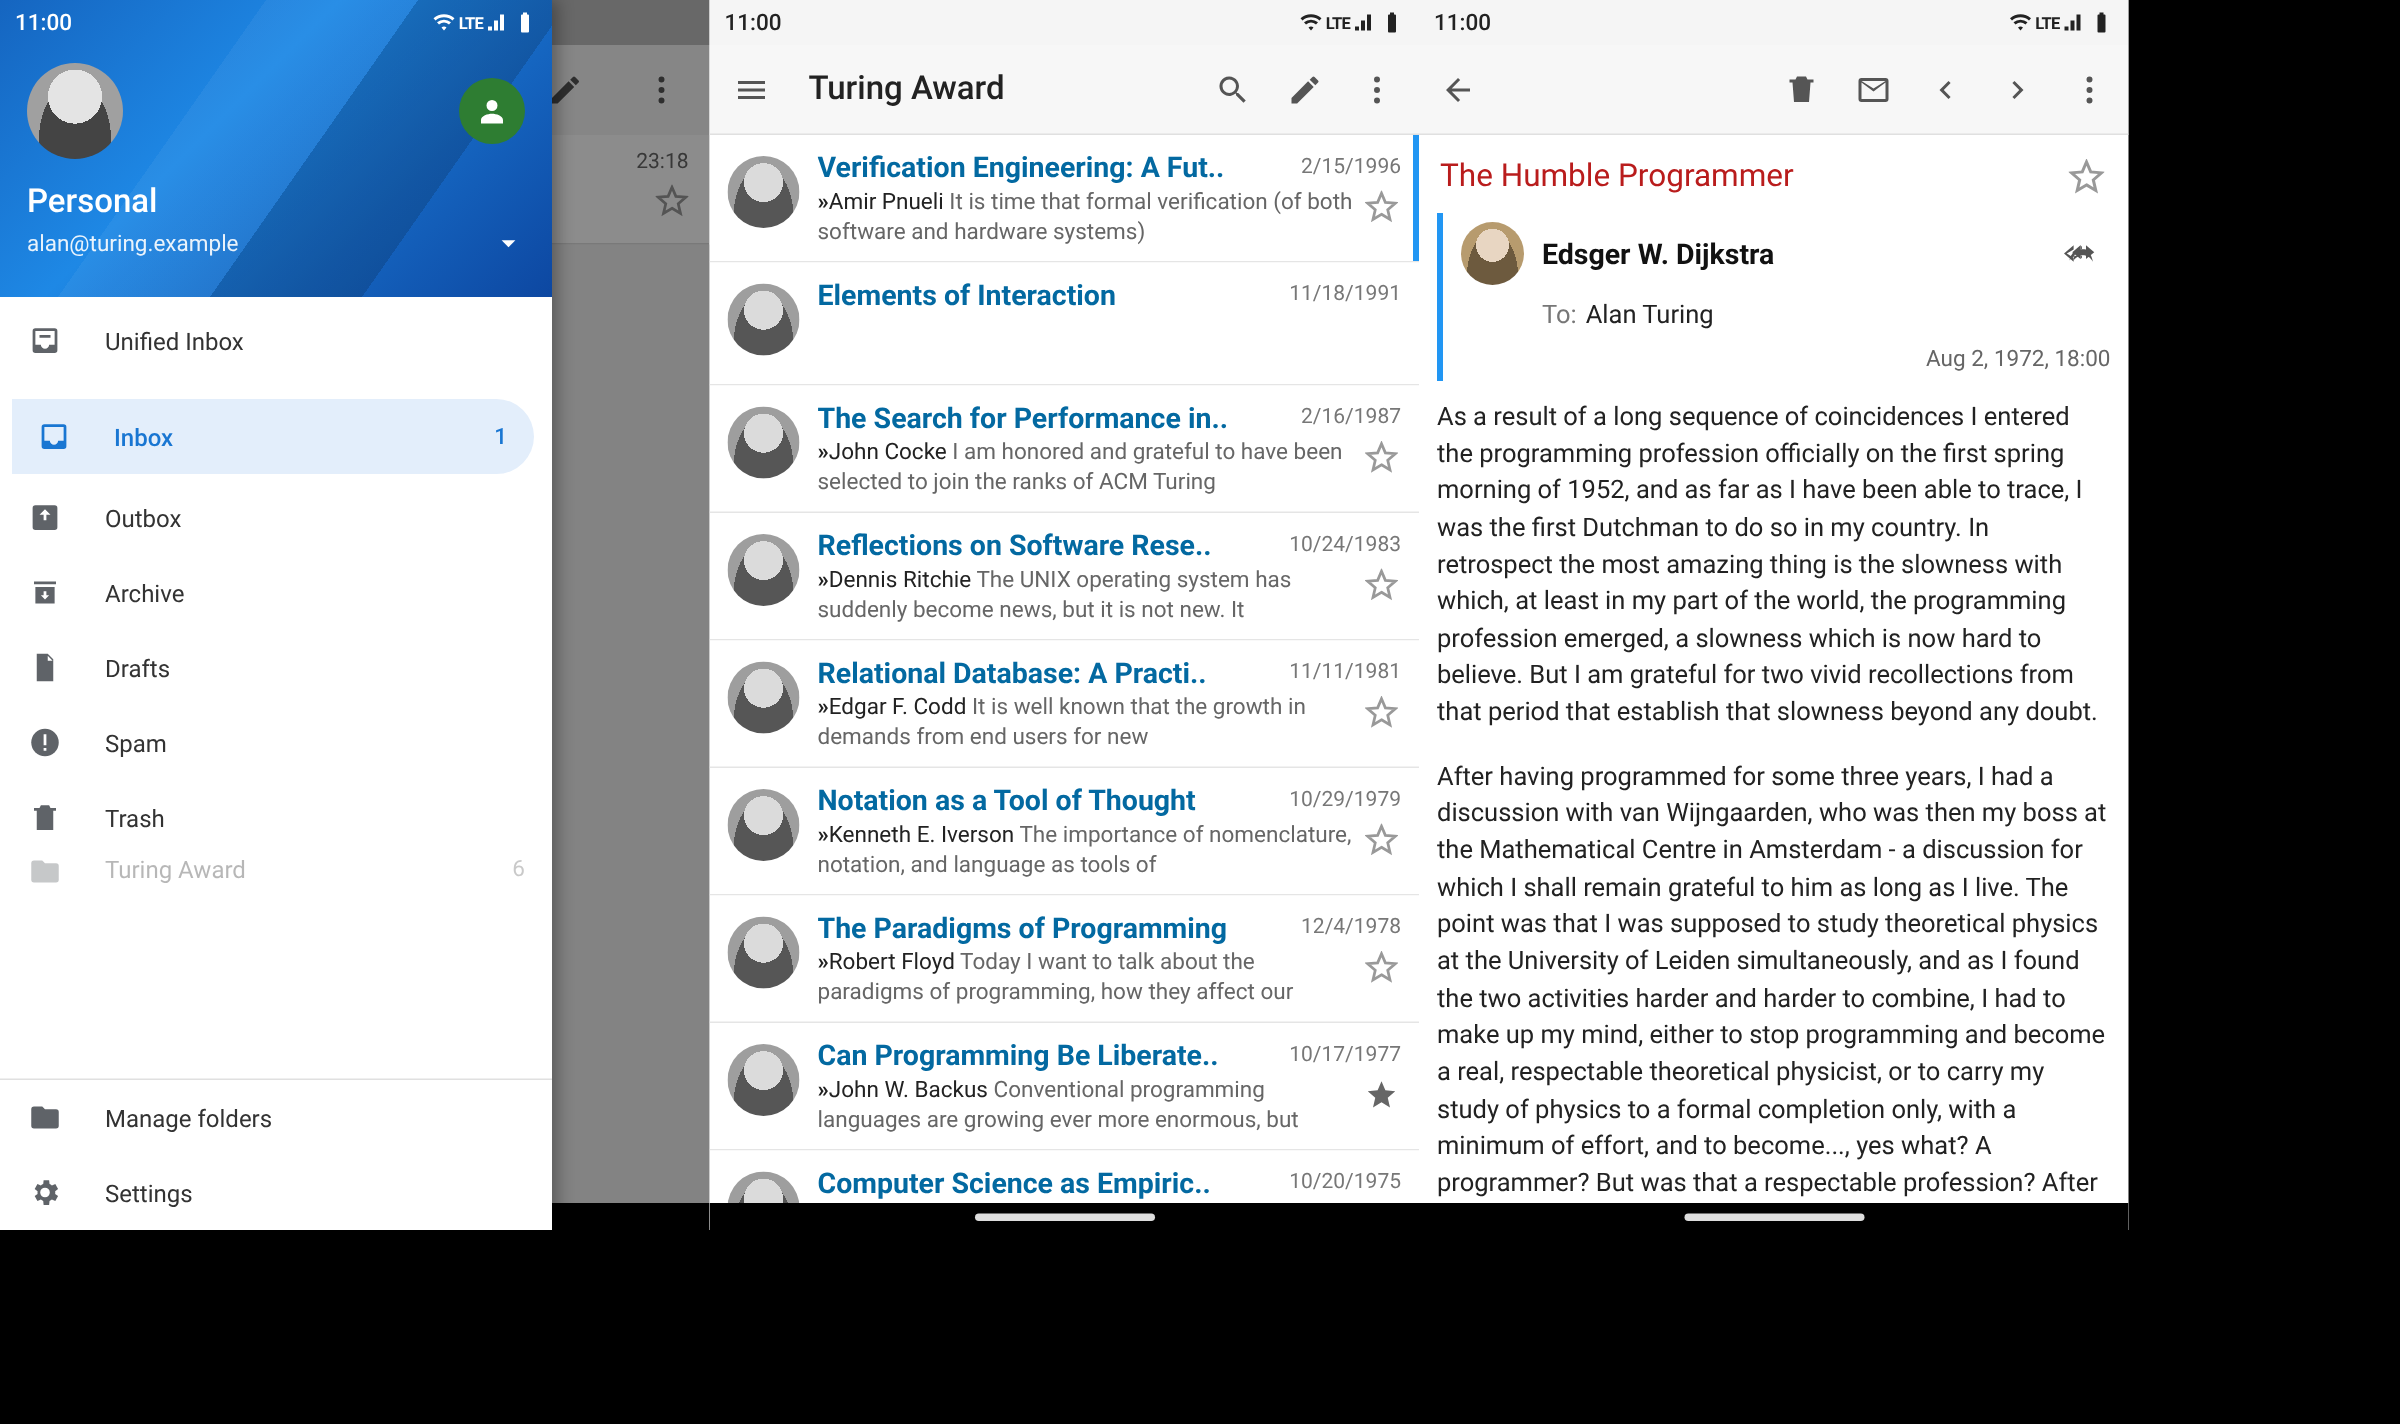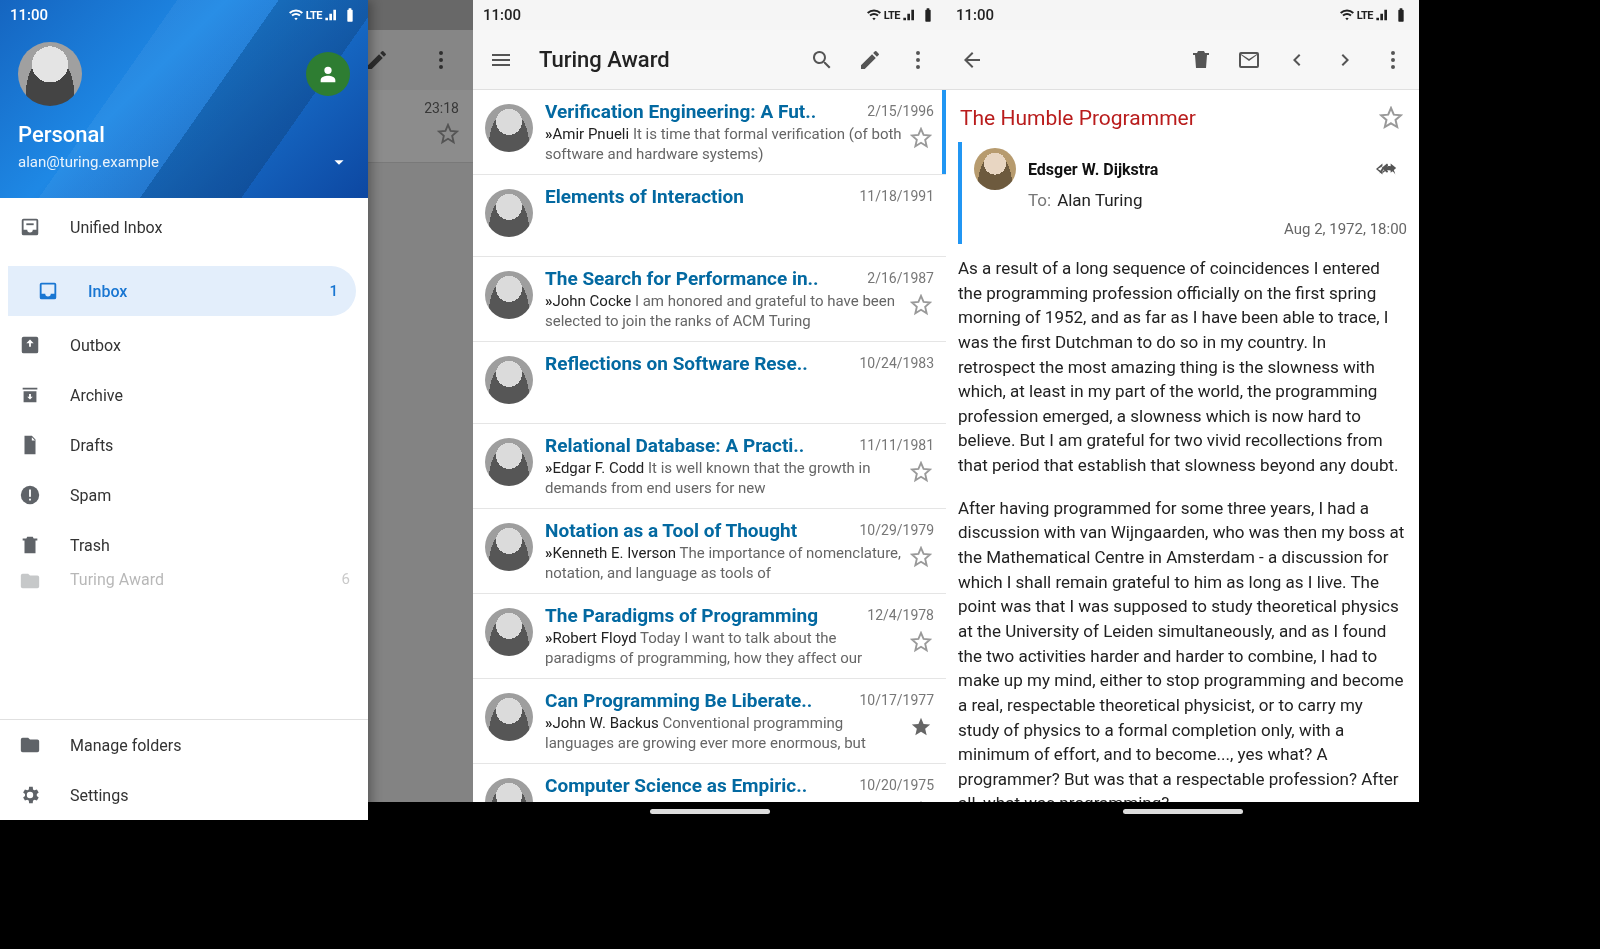--- a/index.html
+++ b/index.html
@@ -100,21 +100,21 @@
   .drawer-fab svg { width:22px; height:22px; fill:#fff;}
   .drawer-account-name { font-size:22px; font-weight:500; margin-top:16px; position:relative; z-index:2;}
   .drawer-account-row { display:flex; justify-content:space-between; align-items:center; margin-top:4px; position:relative; z-index:2;}
   .drawer-account-email { font-size:15px; opacity:0.9;}
   .drawer-account-row svg { width:22px; height:22px; fill:#fff;}
   .drawer-list { flex:1; overflow-y:auto; padding-top:4px;}
   .drawer-item {
     height:50px; display:flex; align-items:center; padding:0 18px; gap:28px;
     font-size:16px; color:#333; cursor:pointer;
   }
-  .drawer-item.selected { background:#e3eefb; color:#1976d2; border-radius:0 25px 25px 0; margin:4px 12px 4px 8px; padding-left:28px;}
+  .drawer-item.selected { background:#e3eefb; color:#1976d2; border-radius:0 25px 25px 0; margin:4px 12px 4px 8px; padding-left:16px;}
   .drawer-item.selected .di-label { font-weight:500;}
   .drawer-item.selected .di-icon svg { fill:#1976d2;}
   .drawer-item.selected .di-badge { color:#1976d2; font-weight:500;}
   .drawer-item.partial { opacity:0.35;}
   .di-icon { width:24px; display:flex; justify-content:center;}
   .di-icon svg { width:22px; height:22px; fill:#5f6368;}
   .di-label { flex:1; }
   .di-badge { font-size:15px; color:#666;}
   .drawer-bottom {
     border-top:1px solid #e0e0e0;
@@ -168,23 +168,23 @@
   .msg-header-card {
     border-left:4px solid #2196f3; padding:6px 0 6px 12px; margin-bottom:12px;
   }
   .msg-from-row { display:flex; align-items:center; gap:12px;}
   .msg-from-avatar {
     width:42px; height:42px; border-radius:50%;
     background: radial-gradient(circle at 50% 37%, #e8d6c2 0 11px, transparent 11px),
                 radial-gradient(ellipse at 50% 85%, #6d5a3e 0 17px, transparent 17px),
                 #b79b6e;
   }
-  .msg-from-name { font-size:16px; font-weight:700; color:#111; flex:1;}
+  .msg-from-name { font-size:19px; font-weight:700; color:#111; flex:1;}
   .msg-reply-icon svg { width:26px; height:22px; fill:#555;}
-  .msg-to-row { display:flex; gap:6px; padding-left:54px; font-size:17px;}
+  .msg-to-row { display:flex; gap:6px; margin-top:10px; padding-left:54px; font-size:17px;}
   .msg-to-label { color:#777;}
   .msg-to-name { color:#222;}
   .msg-date-row { text-align:right; font-size:15px; color:#666; margin-top:10px;}
   .msg-body { font-size:17px; color:#222; line-height:1.45;}
   .msg-body p { margin-bottom:18px;}
 
   
   .navbar {
     position:absolute; bottom:0; left:0; right:0; height:18px;
     background:#000;
@@ -523,20 +523,26 @@
       </div>
     </div>
       </div>
       <div class="mail-item">
     <div class="mail-avatar"></div>
     <div class="mail-content">
       <div class="mail-topline">
         <div class="mail-subject">Reflections on Software Rese..</div>
         <div class="mail-date">10/24/1983</div>
       </div>
+      <div class="mail-secondline">
+        <div class="mail-preview"><span class="pfx">»</span><span class="from">Dennis Ritchie</span> The UNIX operating system has suddenly become news, but it is not new. It</div>
+        <div class="mail-star "><svg viewBox="0 0 24 24">
+                <use href="#i-star-o"></use>
+              </svg></div>
+      </div>
     </div>
       </div>
       <div class="mail-item">
     <div class="mail-avatar"></div>
     <div class="mail-content">
       <div class="mail-topline">
         <div class="mail-subject">Relational Database: A Practi..</div>
         <div class="mail-date">11/11/1981</div>
       </div>
       <div class="mail-secondline">

